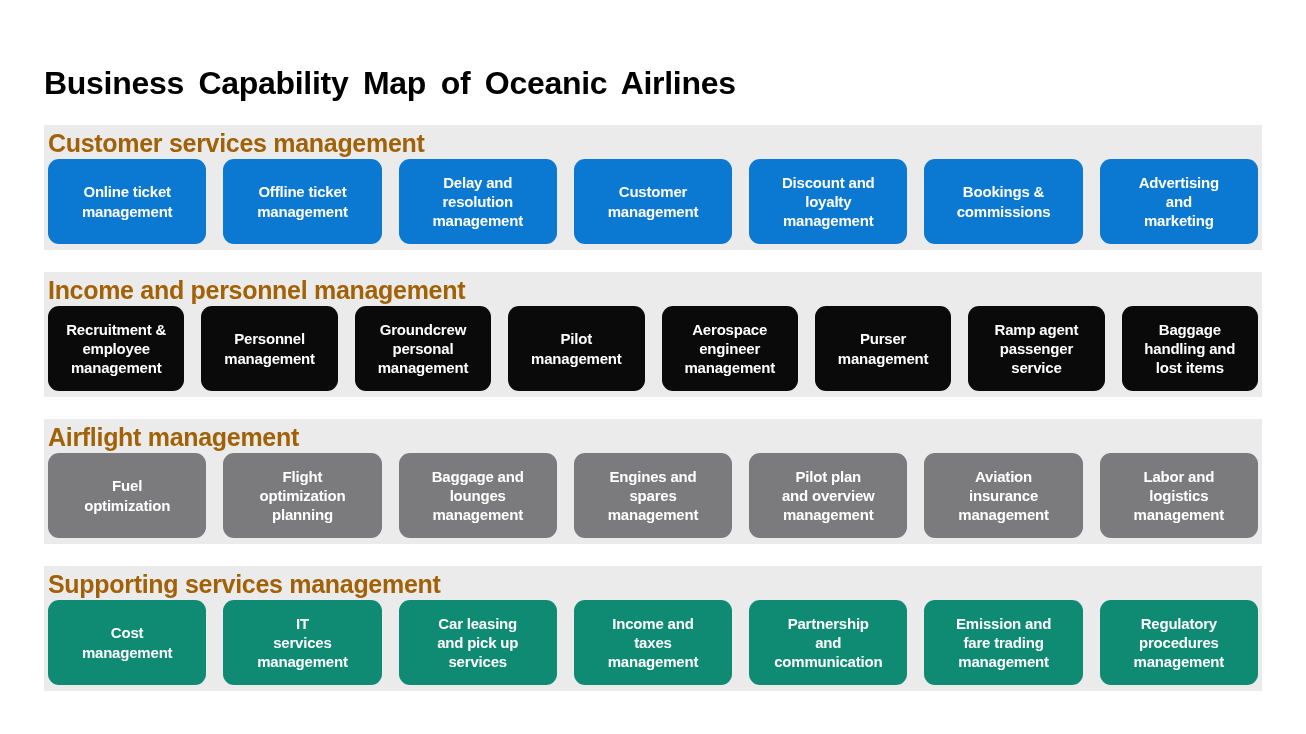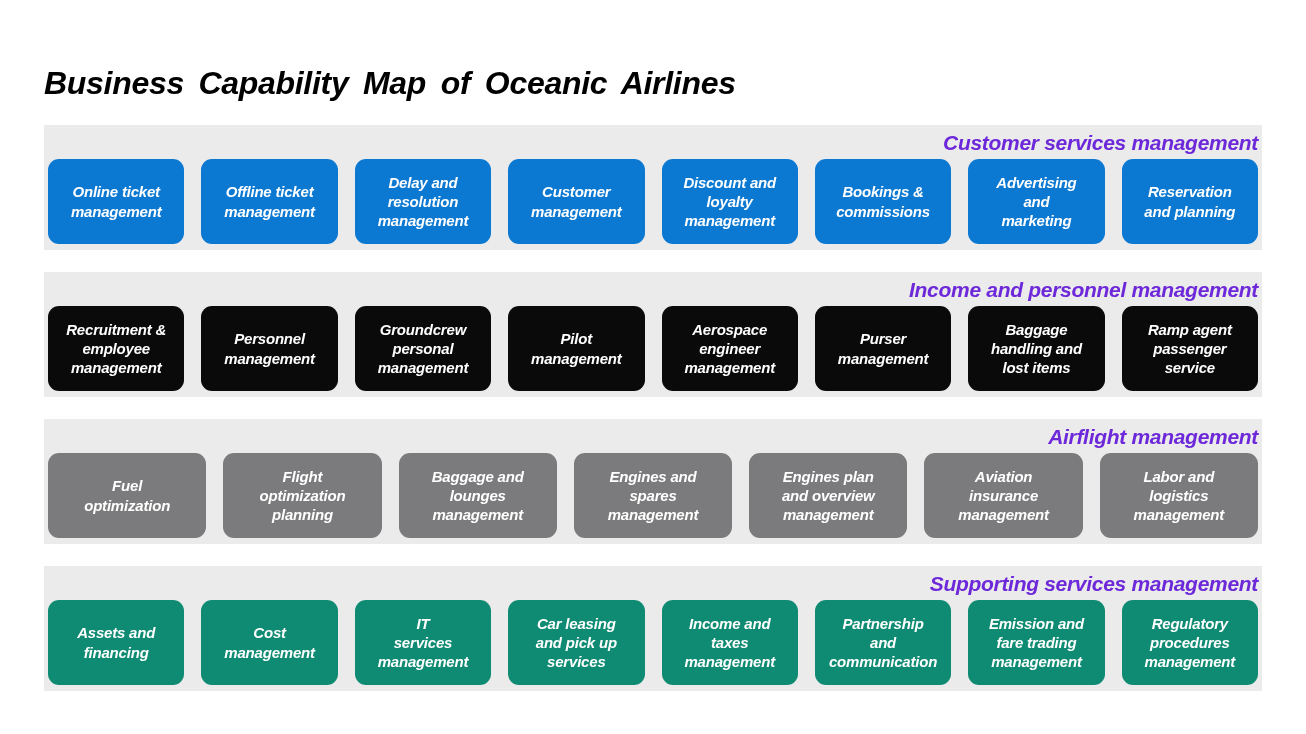--- a/index.html
+++ b/index.html
@@ -2,44 +2,44 @@
 <html><head>
 <meta charset="utf-8">
 <style>
   html, body { margin: 0; padding: 0; }
   body {
     width: 1306px; height: 734px;
     background: #ffffff;
     font-family: "Liberation Sans", sans-serif;
     overflow: hidden;
   }
-  .canvas { position: relative; width: 1306px; height: 734px; font-style: italic; }
+  .canvas { position: relative; width: 1306px; height: 734px; }
 
   .title {
     position: absolute; left: 44px; top: 44px;
     font-size: 32px; font-weight: 600; color: #000;
     letter-spacing: -0.3px; word-spacing: 6px;
   }
 
   .bands { position: absolute; left: 44px; top: 125px; width: 1218px; }
 
   .band {
     background: #ebebeb;
     height: 125px;
     margin-bottom: 22px;
     box-sizing: border-box;
     padding: 0 4px;
   }
 
   .band-header {
     height: 34px; line-height: 36px;
-    text-align: right;
-    font-size: 21px; font-weight: bold;
+    text-align: left;
+    font-size: 25px; font-weight: bold;
     letter-spacing: -0.3px;
-    color: #6d28d9;
+    color: #a16207;
   }
 
   .tiles { display: flex; gap: 17px; height: 85px; }
 
   .tile {
     flex: 1 1 0;
     border-radius: 11px;
     display: flex; align-items: center; justify-content: center;
     text-align: center;
     color: #ffffff;
@@ -79,22 +79,20 @@
         <div class="tile">Customer
 management</div>
         <div class="tile">Discount and
 loyalty
 management</div>
         <div class="tile">Bookings &amp;
 commissions</div>
         <div class="tile">Advertising
 and
 marketing</div>
-        <div class="tile">Reservation
-and planning</div>
       </div>
     </section>
 
     <section class="band band--staff">
       <div class="band-header">Income and personnel management</div>
       <div class="tiles">
         <div class="tile">Recruitment &amp;
 employee
 management</div>
         <div class="tile">Personnel
@@ -102,60 +100,58 @@
         <div class="tile">Groundcrew
 personal
 management</div>
         <div class="tile">Pilot
 management</div>
         <div class="tile">Aerospace
 engineer
 management</div>
         <div class="tile">Purser
 management</div>
+        <div class="tile">Ramp agent
+passenger
+service</div>
         <div class="tile">Baggage
 handling and
 lost items</div>
-        <div class="tile">Ramp agent
-passenger
-service</div>
       </div>
     </section>
 
     <section class="band band--airflight">
       <div class="band-header">Airflight management</div>
       <div class="tiles">
         <div class="tile">Fuel
 optimization</div>
         <div class="tile">Flight
 optimization
 planning</div>
         <div class="tile">Baggage and
 lounges
 management</div>
         <div class="tile">Engines and
 spares
 management</div>
-        <div class="tile">Engines plan
+        <div class="tile">Pilot plan
 and overview
 management</div>
         <div class="tile">Aviation
 insurance
 management</div>
         <div class="tile">Labor and
 logistics
 management</div>
       </div>
     </section>
 
     <section class="band band--supporting">
       <div class="band-header">Supporting services management</div>
       <div class="tiles">
-        <div class="tile">Assets and
-financing</div>
         <div class="tile">Cost
 management</div>
         <div class="tile">IT
 services
 management</div>
         <div class="tile">Car leasing
 and pick up
 services</div>
         <div class="tile">Income and
 taxes

